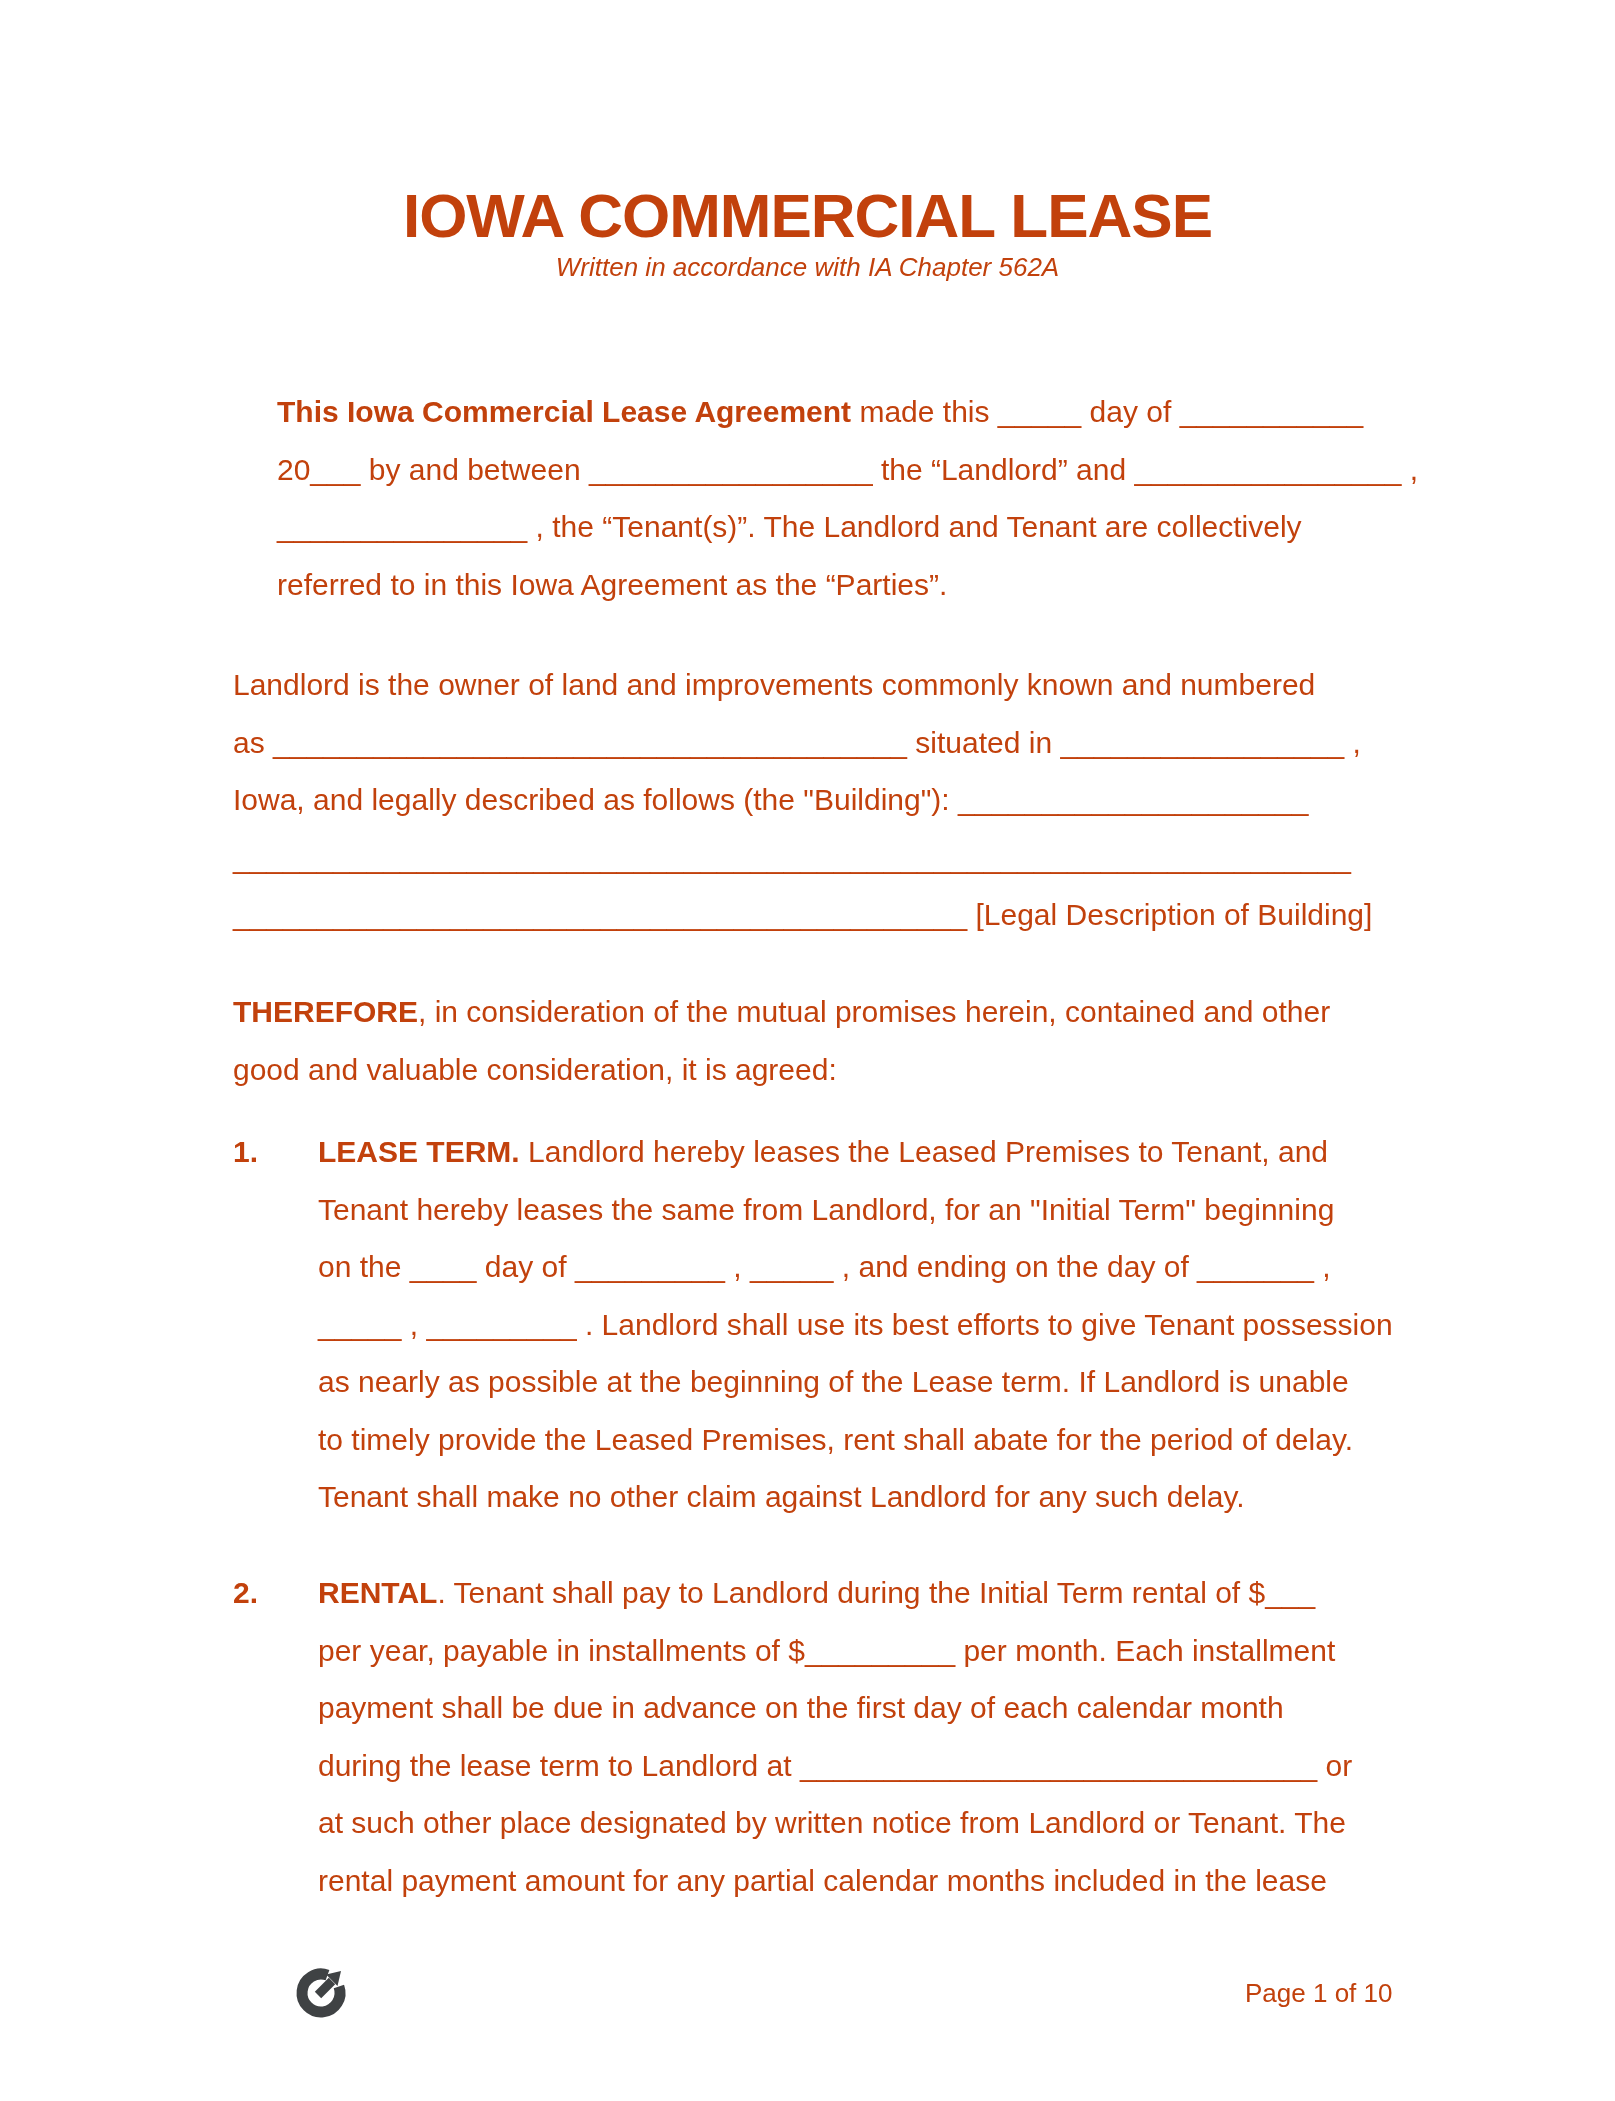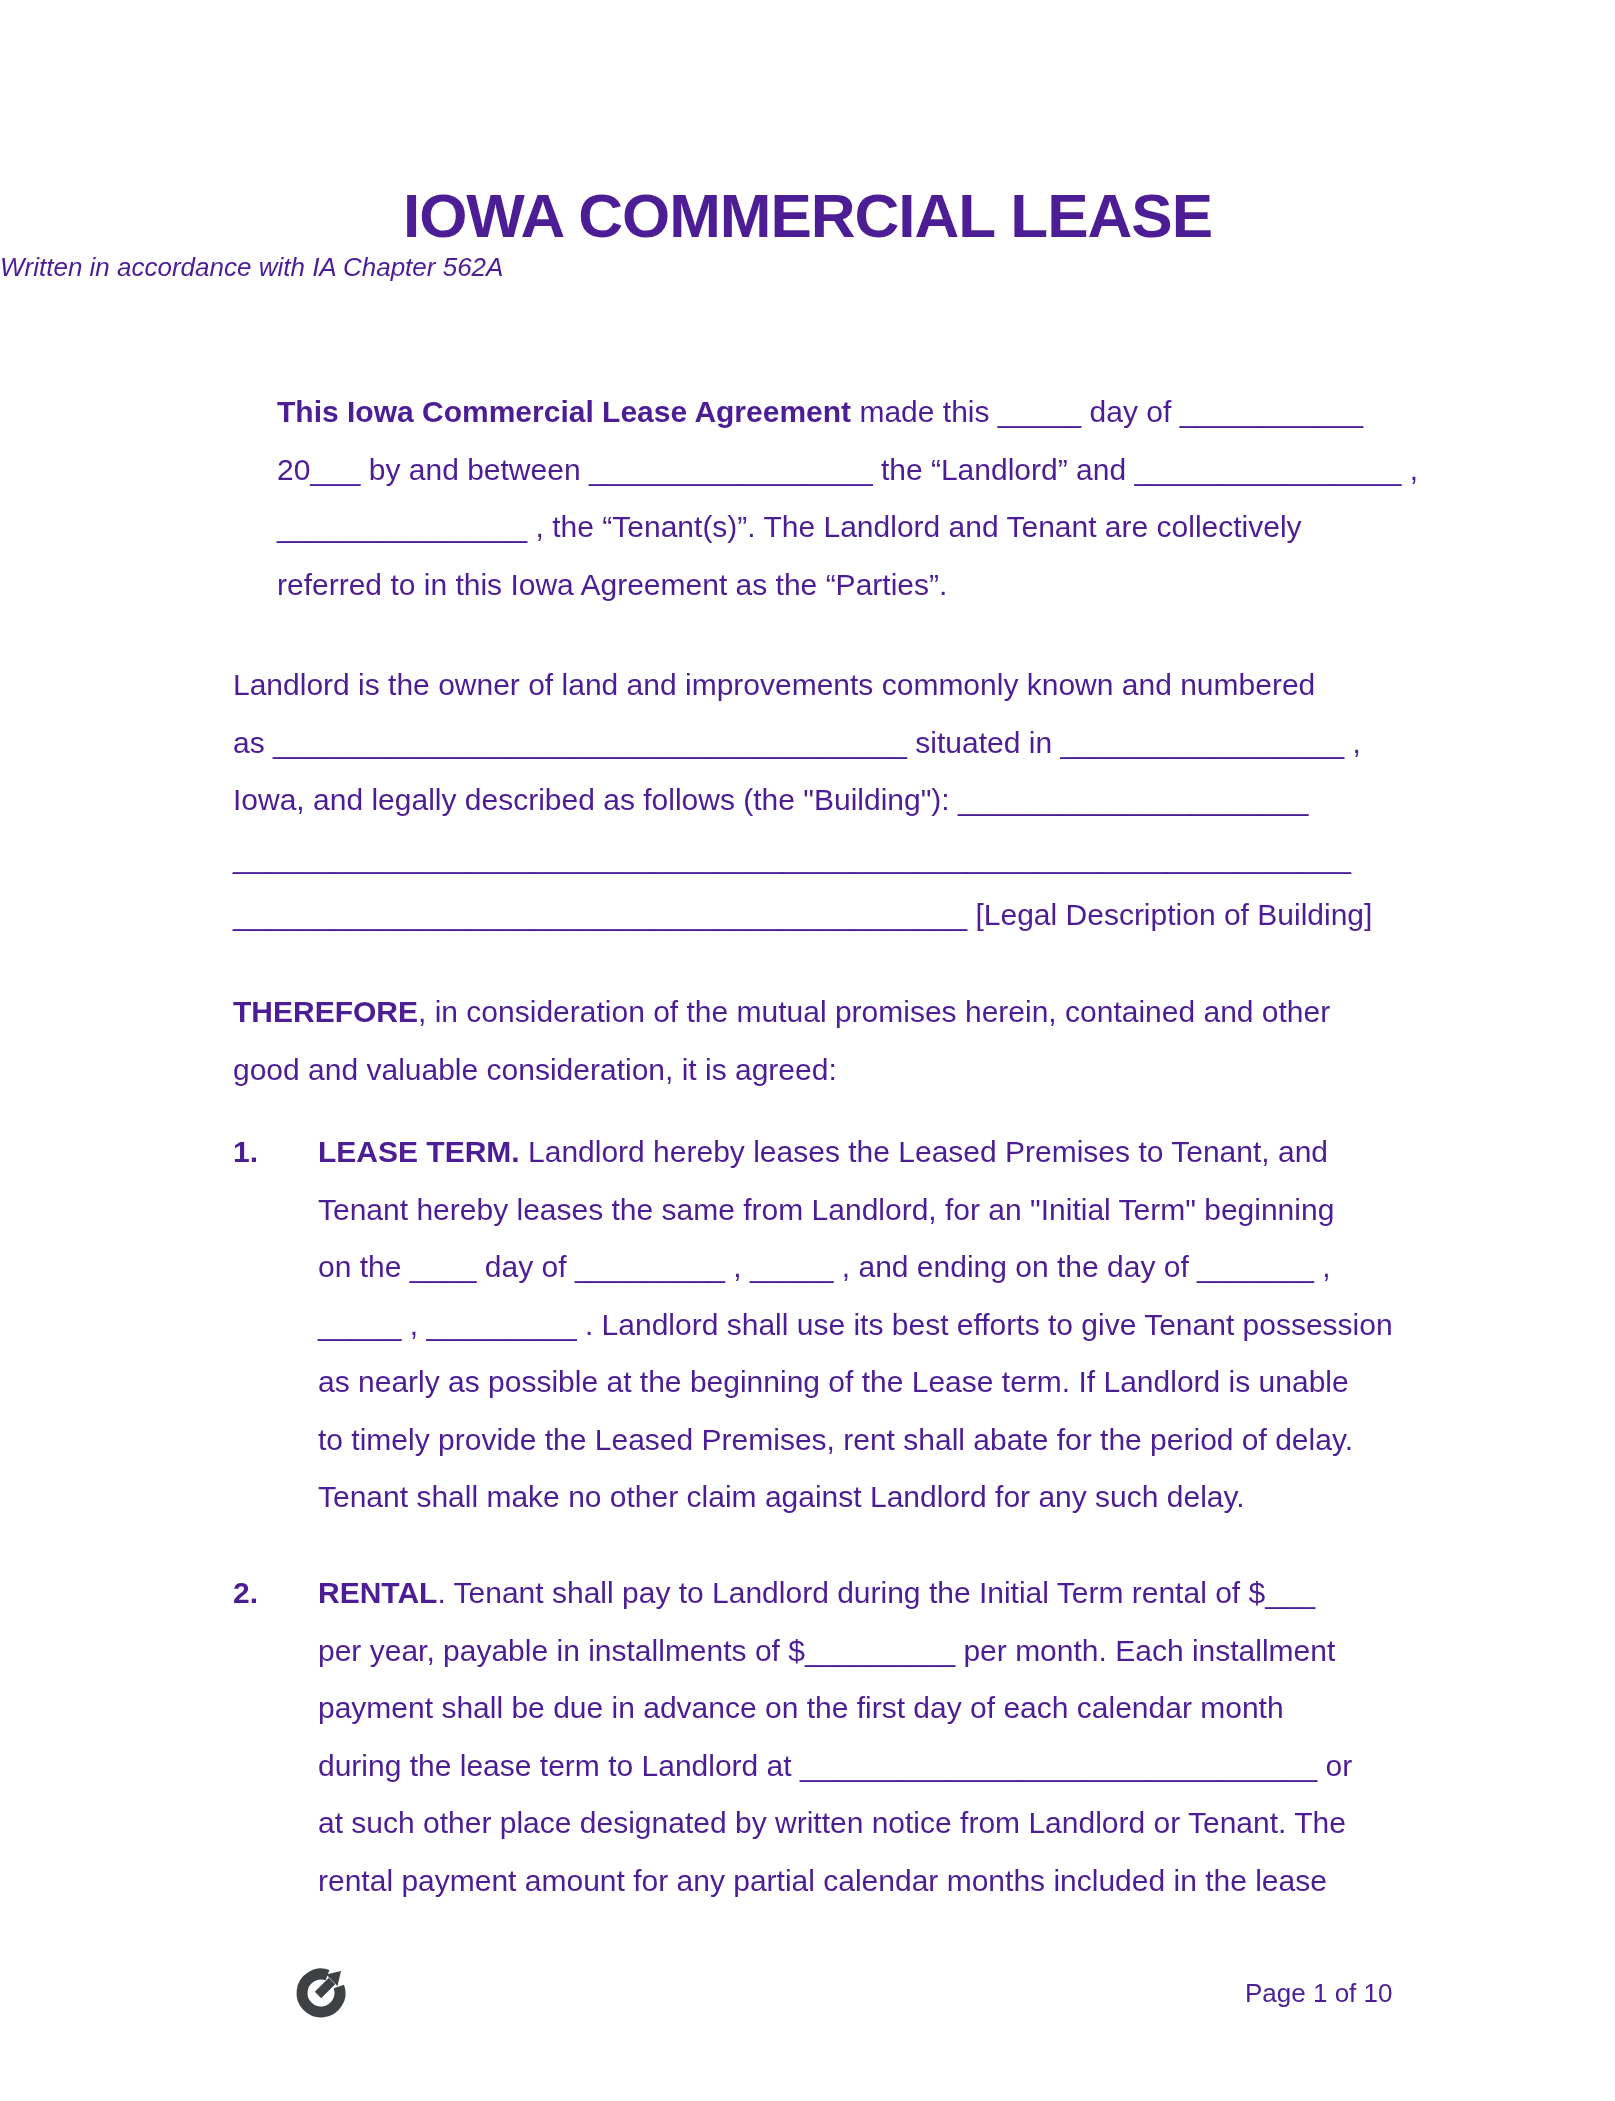--- a/index.html
+++ b/index.html
@@ -1,32 +1,33 @@
 <!DOCTYPE html>
 <html><head>
 <meta charset="utf-8">
 <style>
   html,body{margin:0;padding:0;background:#ffffff;}
   #page{
     position:relative;
     width:1615px;height:2101px;
     background:#ffffff;
     font-family:"Liberation Sans","DejaVu Sans",sans-serif;
-    color:#4c1d95;
+    color:#c2410c;
     overflow:hidden;
   }
   .doc-title{
     position:absolute;top:182px;left:0;width:100%;
     text-align:center;
     font-size:62px;font-weight:bold;line-height:1.1;
     letter-spacing:-1px;
     white-space:pre;
   }
   .doc-subtitle{
     position:absolute;top:252px;left:0;width:100%;
+    text-align:center;
     font-size:26px;font-style:italic;line-height:1.2;
     white-space:pre;
   }
   .para{
     position:absolute;left:233px;
     font-size:30px;line-height:57.5px;
     white-space:pre;
   }
   .para b{font-weight:bold;}
   .list-item{

